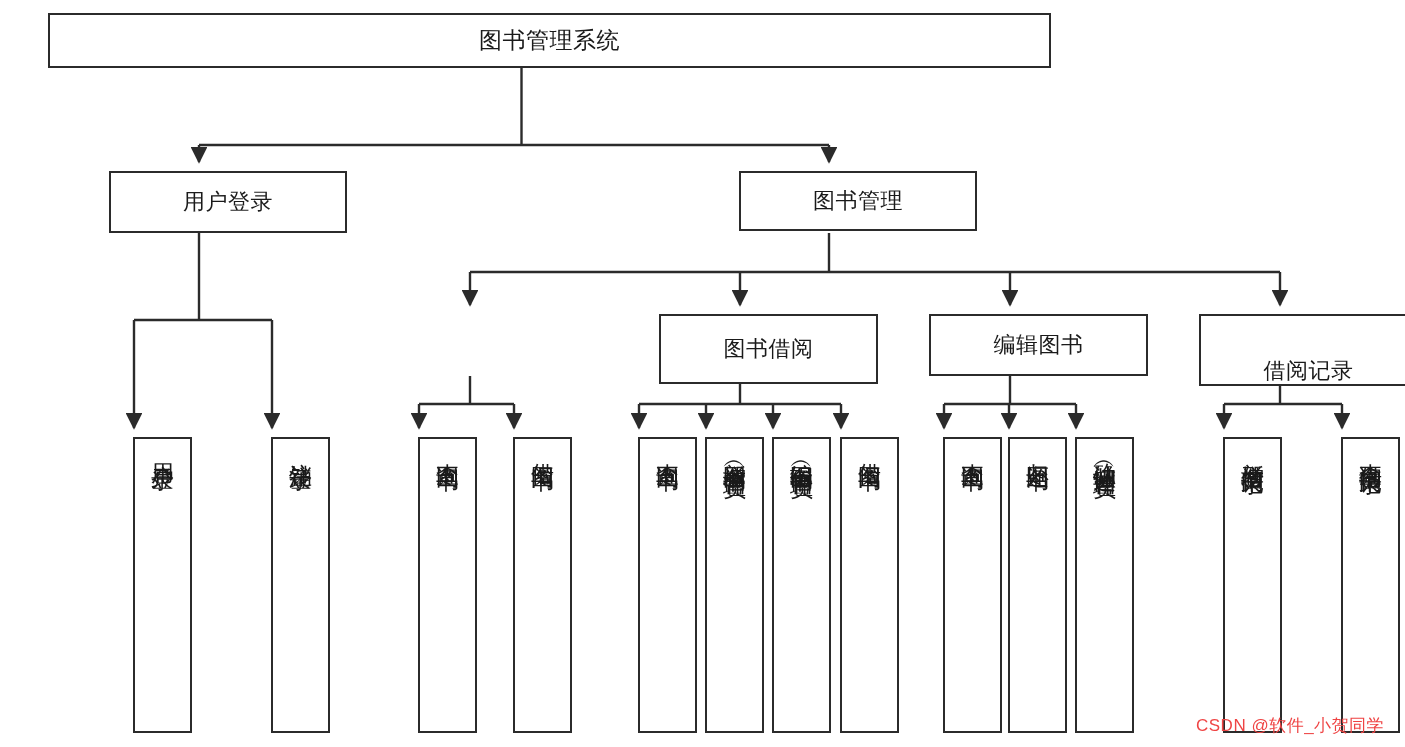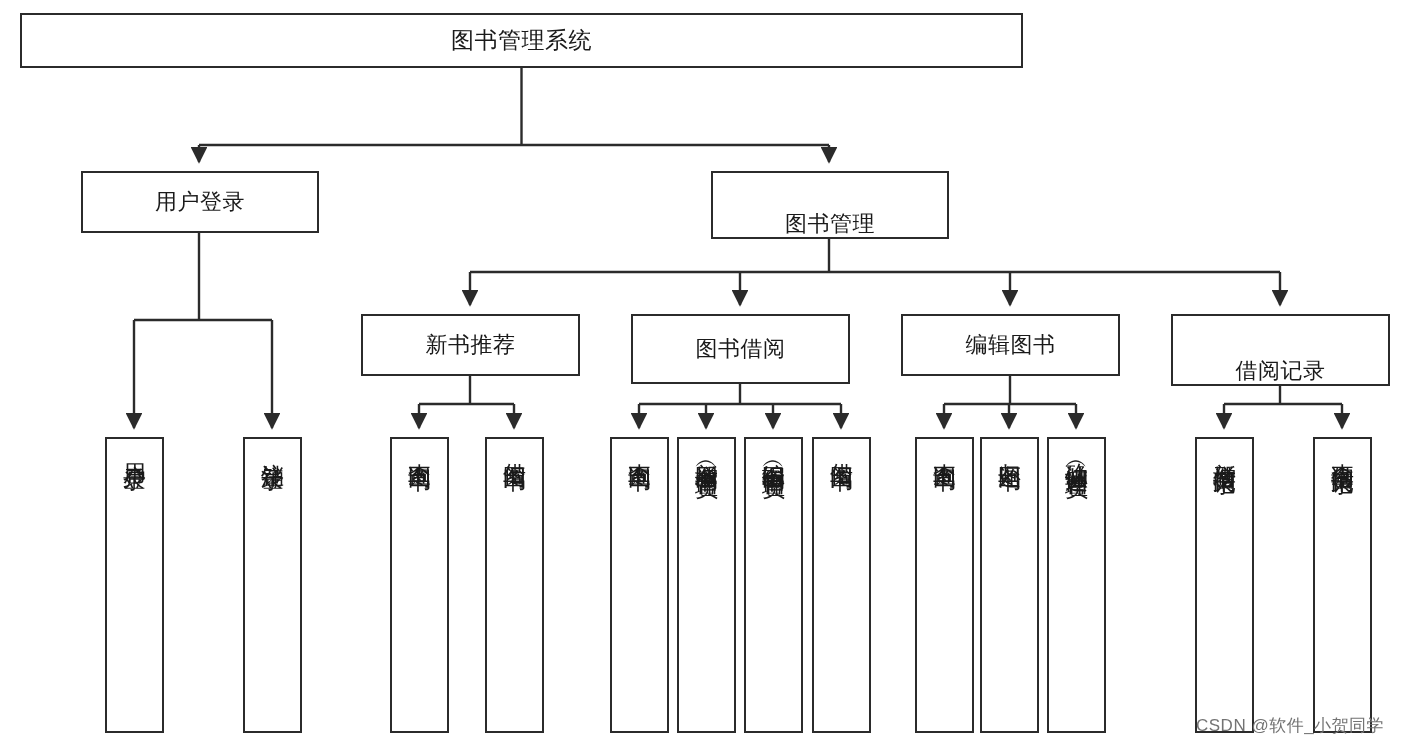--- a/index.html
+++ b/index.html
@@ -27,20 +27,21 @@
   }
   .node {
     position: absolute;
     box-sizing: border-box;
     background: #ffffff;
     border: 2px solid #2b2b2b;
     display: flex;
     align-items: center;
     justify-content: center;
     color: #1a1a1a;
+    margin-left: 28px;
   }
   .node .label {
     display: block;
     text-align: center;
     line-height: 1.12;
     letter-spacing: 0.5px;
   }
   
   .node.horiz .label {
     writing-mode: horizontal-tb;
@@ -57,21 +58,21 @@
   .node.vert .label {
     writing-mode: vertical-rl;
     text-orientation: upright;
     font-size: 23px;
     line-height: 1.0;
     letter-spacing: 2px;
   }
   .watermark {
     position: absolute;
     font-size: 17px;
-    color: #737373;
+    color: #ef4444;
     white-space: nowrap;
     letter-spacing: 0.5px;
   }
 </style>
 </head>
 <body>
 
 <div id="canvas">
 
   <svg id="wires" viewBox="0 0 1405 747" xmlns="http://www.w3.org/2000/svg">
@@ -124,27 +125,24 @@
     </g>
   </svg>
 
   <div class="node horiz root" style="left:20px; top:13px; width:1003px; height:55px;">
     <span class="label">图书管理系统</span>
   </div>
 
   <div class="node horiz" style="left:81px; top:171px; width:238px; height:62px;">
     <span class="label">用户登录</span>
   </div>
-  <div class="node horiz" style="left:711px; top:171px; width:238px; height:68px;align-items:flex-end;">
+  <div class="node horiz" style="left:711px; top:171px; width:238px; height:60px;">
     <span class="label">图书管理</span>
   </div>
 
-  <div class="node horiz" style="left:361px; top:314px; width:219px; height:62px;">
-    <span class="label">新书推荐</span>
-  </div>
   <div class="node horiz" style="left:631px; top:314px; width:219px; height:70px;">
     <span class="label">图书借阅</span>
   </div>
   <div class="node horiz" style="left:901px; top:314px; width:219px; height:62px;">
     <span class="label">编辑图书</span>
   </div>
   <div class="node horiz" style="left:1171px; top:314px; width:219px; height:72px;align-items:flex-end;">
     <span class="label">借阅记录</span>
   </div>
 

